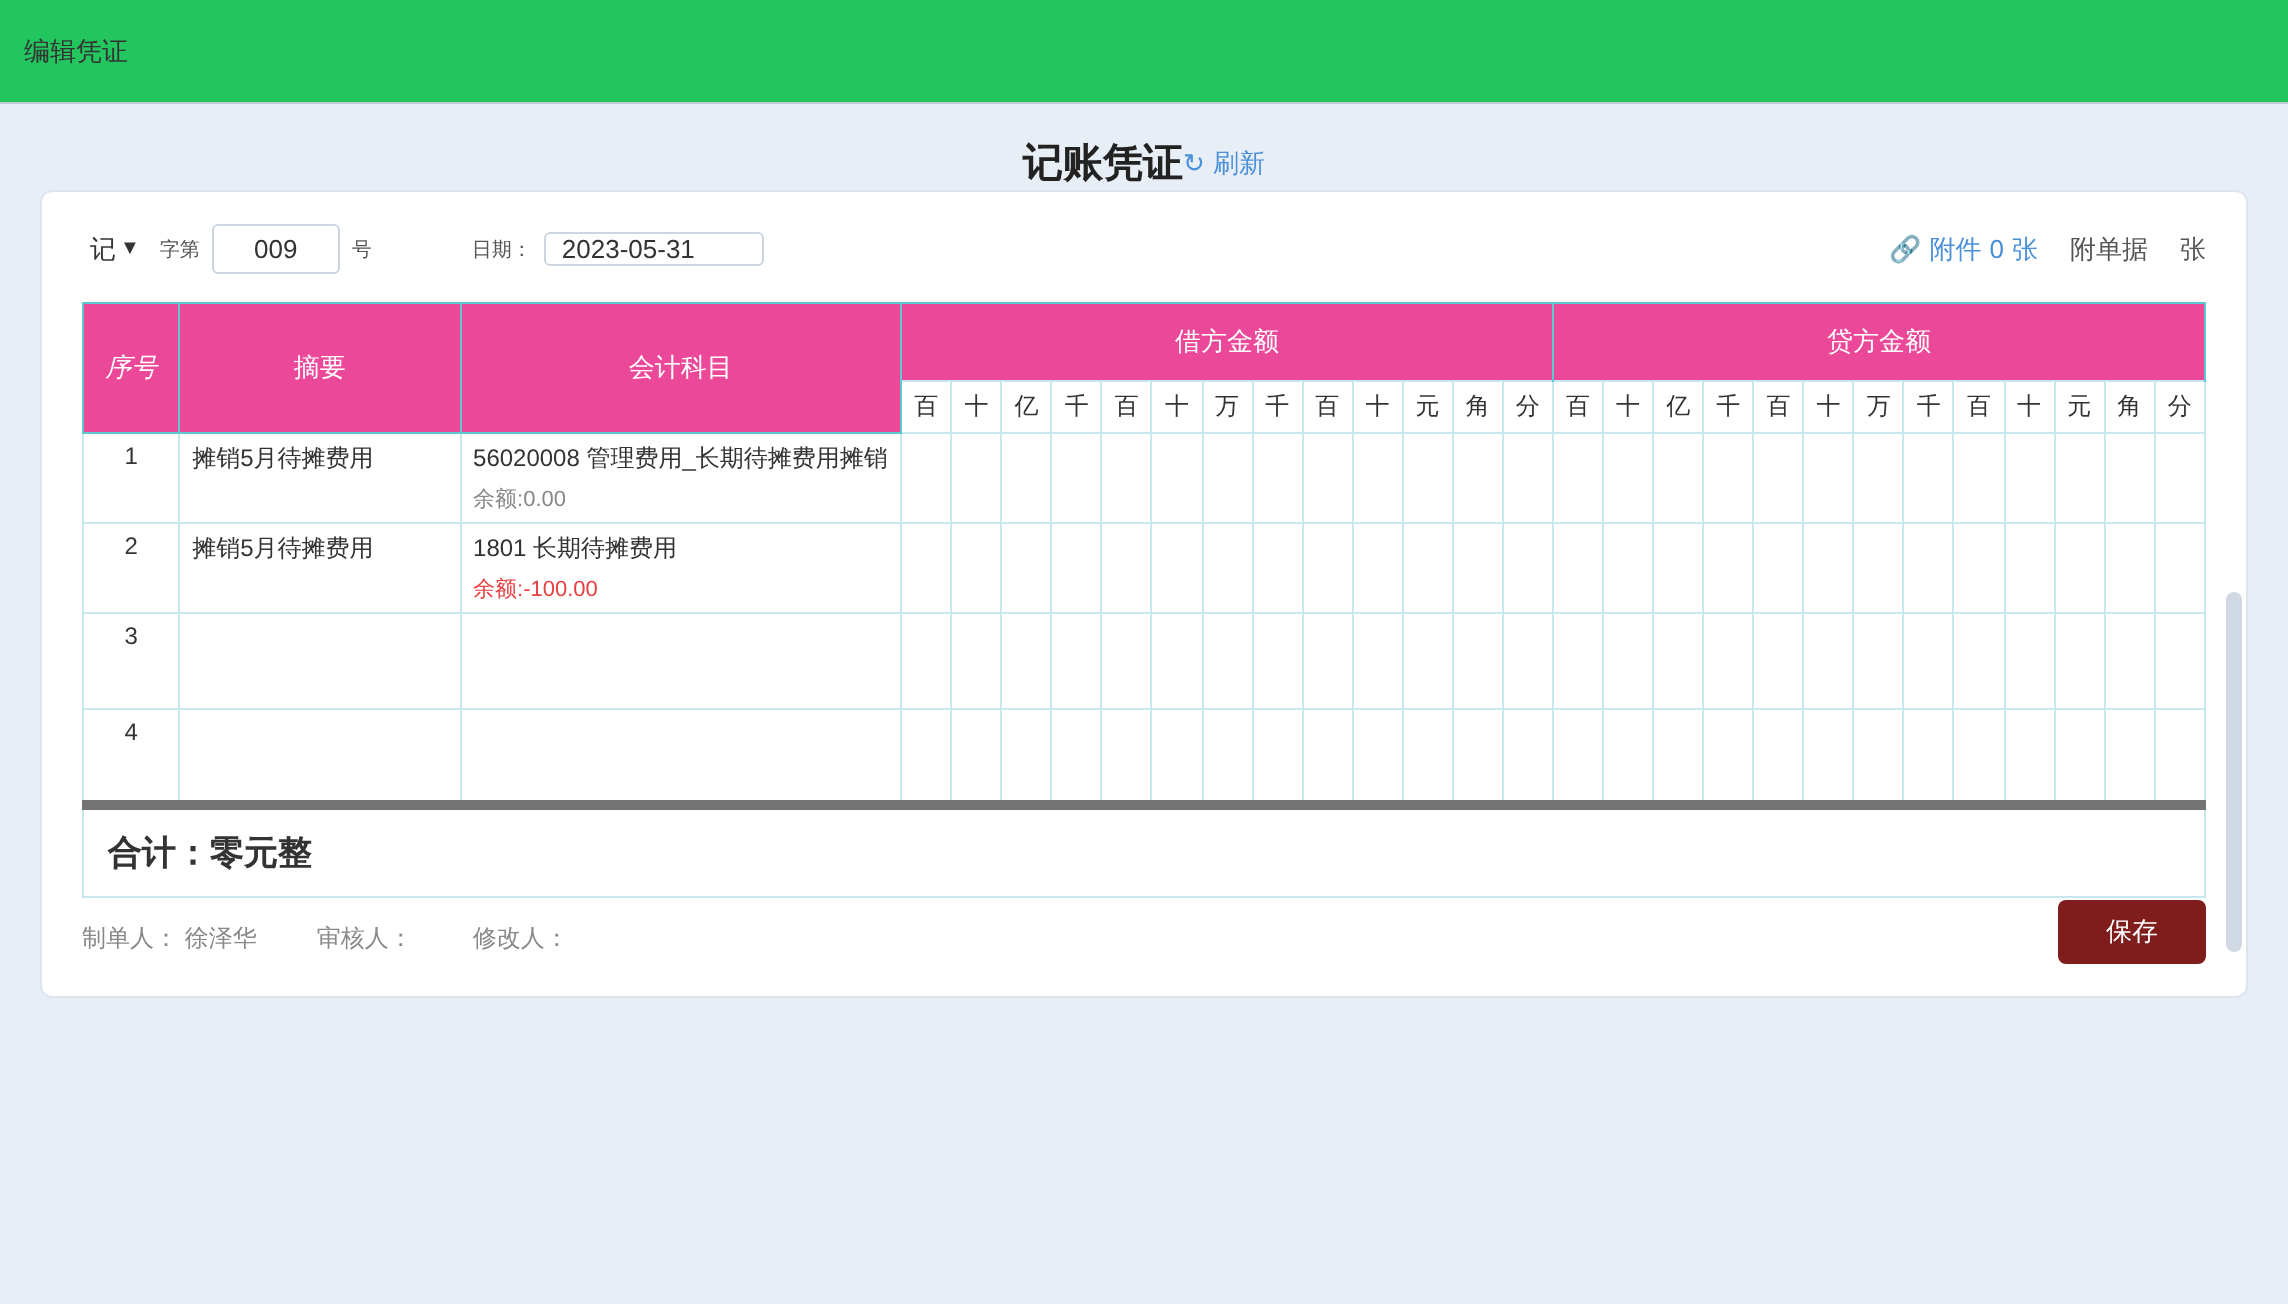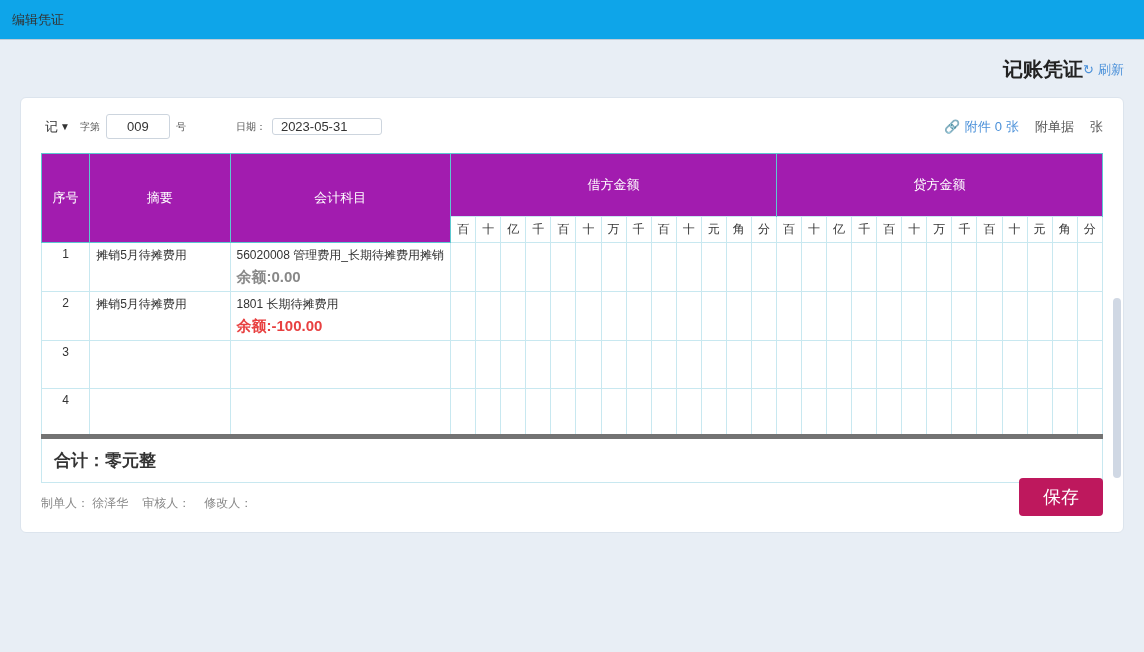--- a/index.html
+++ b/index.html
@@ -5,39 +5,38 @@
     * { box-sizing: border-box; margin: 0; padding: 0; }
     body {
       font-family: "Microsoft YaHei", "PingFang SC", sans-serif;
       font-size: 13px;
       background: #e8eef5;
       width: 1144px;
       height: 652px;
       overflow: hidden;
     }
     .title-bar {
-      background: #0ea5e9;
-      height: 40px;
+      background: #22c55e;
+      height: 52px;
       display: flex;
       align-items: center;
       padding: 0 12px;
       font-size: 13px;
       color: #333;
       border-bottom: 1px solid #c0cdd8;
     }
     .main-content {
       padding: 16px 20px;
       height: calc(652px - 36px);
       overflow: hidden;
     }
     .page-header {
       display: flex;
-      justify-content: flex-end;
-      align-items: center;
-      margin-bottom: 14px;
+      justify-content: center;
+      align-items: center;
     }
     .page-title {
       font-size: 20px;
       font-weight: bold;
       color: #222;
     }
     .refresh-btn {
       display: flex;
       align-items: center;
       gap: 4px;
@@ -116,60 +115,60 @@
       color: #555;
       font-size: 13px;
     }
     
     .voucher-table {
       width: 100%;
       border-collapse: collapse;
       border: 1px solid #5cc8d0;
     }
     .voucher-table th {
-      background: #a21caf;
+      background: #ec4899;
       color: #fff;
       text-align: center;
       font-weight: normal;
       font-size: 13px;
-      padding: 22px 4px;
+      padding: 10px 4px;
       border: 1px solid #5cc8d0;
     }
     .voucher-table td {
       border: 1px solid #c8e8f0;
       font-size: 12px;
       padding: 4px 6px;
       color: #333;
       vertical-align: top;
     }
-    .col-seq { width: 48px; text-align: center; }
+    .col-seq { width: 48px; text-align: center; font-style: italic; }
     .col-summary { width: 140px; }
     .col-account { width: 220px; }
     .row-seq { text-align: center; color: #555; font-size: 13px; vertical-align: middle; padding: 8px 4px; }
     .account-text { font-size: 12px; color: #333; }
-    .balance-text { font-size: 15px; color: #888; margin-top: 4px; font-weight: bold; }
+    .balance-text { font-size: 11px; color: #888; margin-top: 4px; }
     .balance-negative { color: #e84040; }
     .footer-row {
       display: flex;
       align-items: center;
-      gap: 14px;
+      gap: 30px;
       padding-top: 12px;
       font-size: 12px;
       color: #888;
     }
     .save-btn {
       position: absolute;
       bottom: 16px;
       right: 20px;
-      background: #be185d;
+      background: #7f1d1d;
       color: #fff;
       border: none;
       border-radius: 4px;
       padding: 7px 24px;
-      font-size: 18px;
+      font-size: 13px;
       cursor: pointer;
     }
     .scrollbar {
       position: absolute;
       right: 2px;
       top: 200px;
       width: 8px;
       height: 180px;
       background: #d0d8e4;
       border-radius: 4px;

